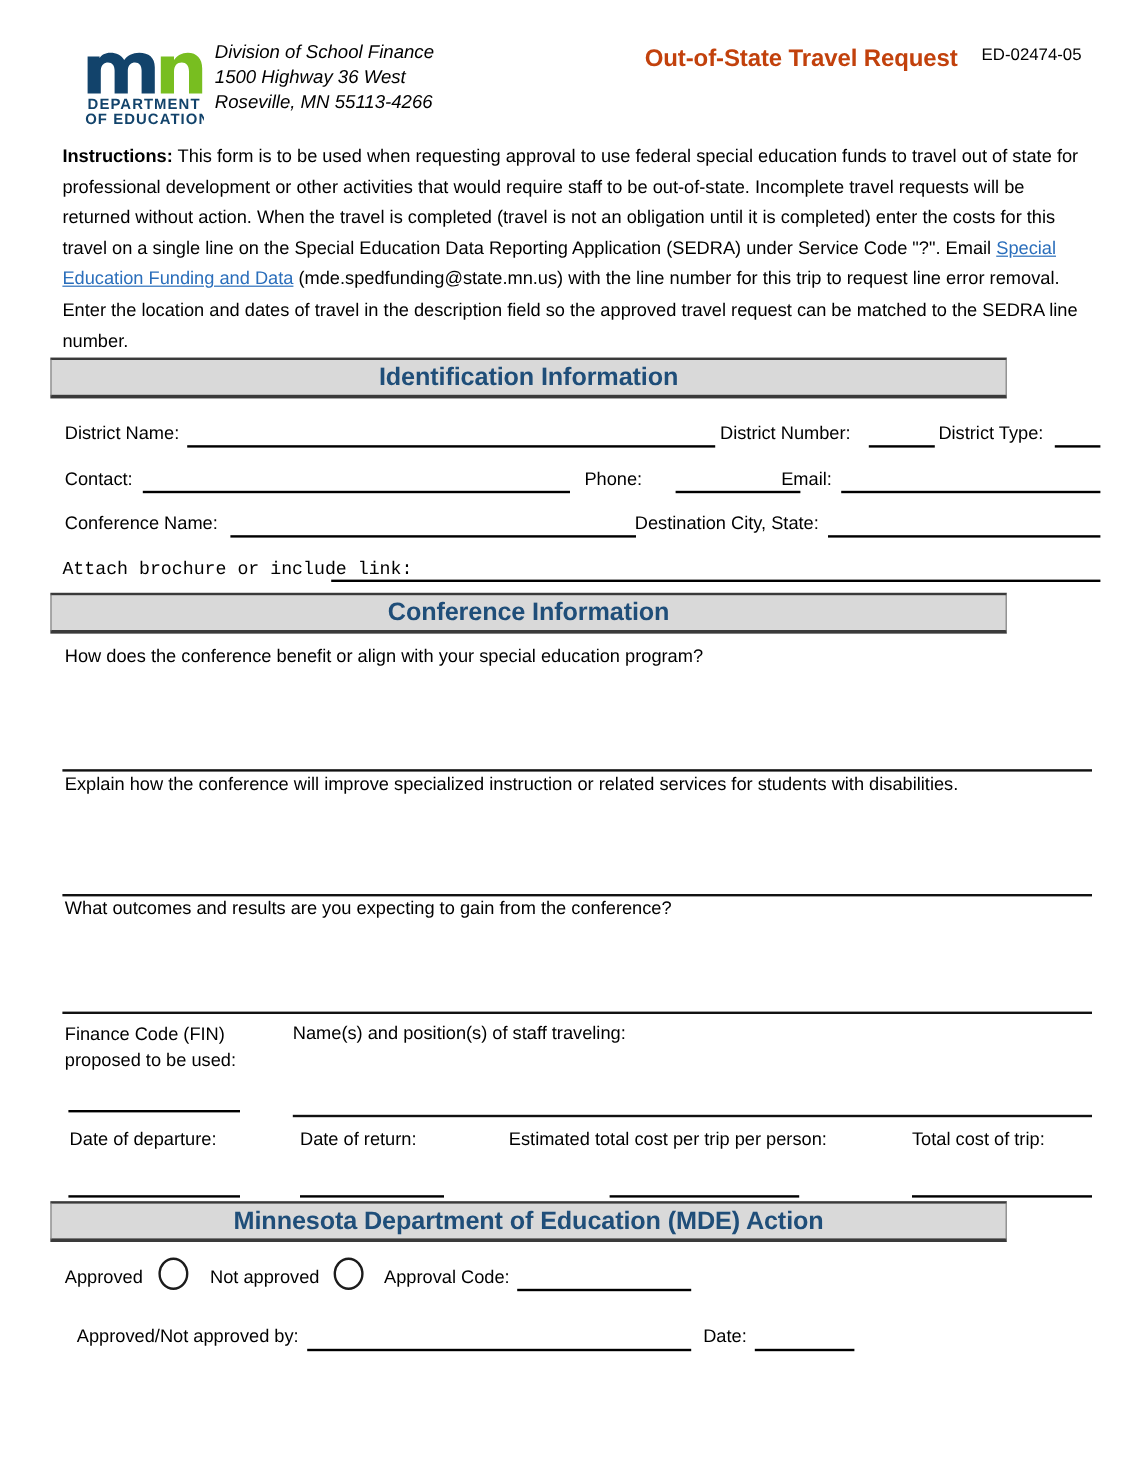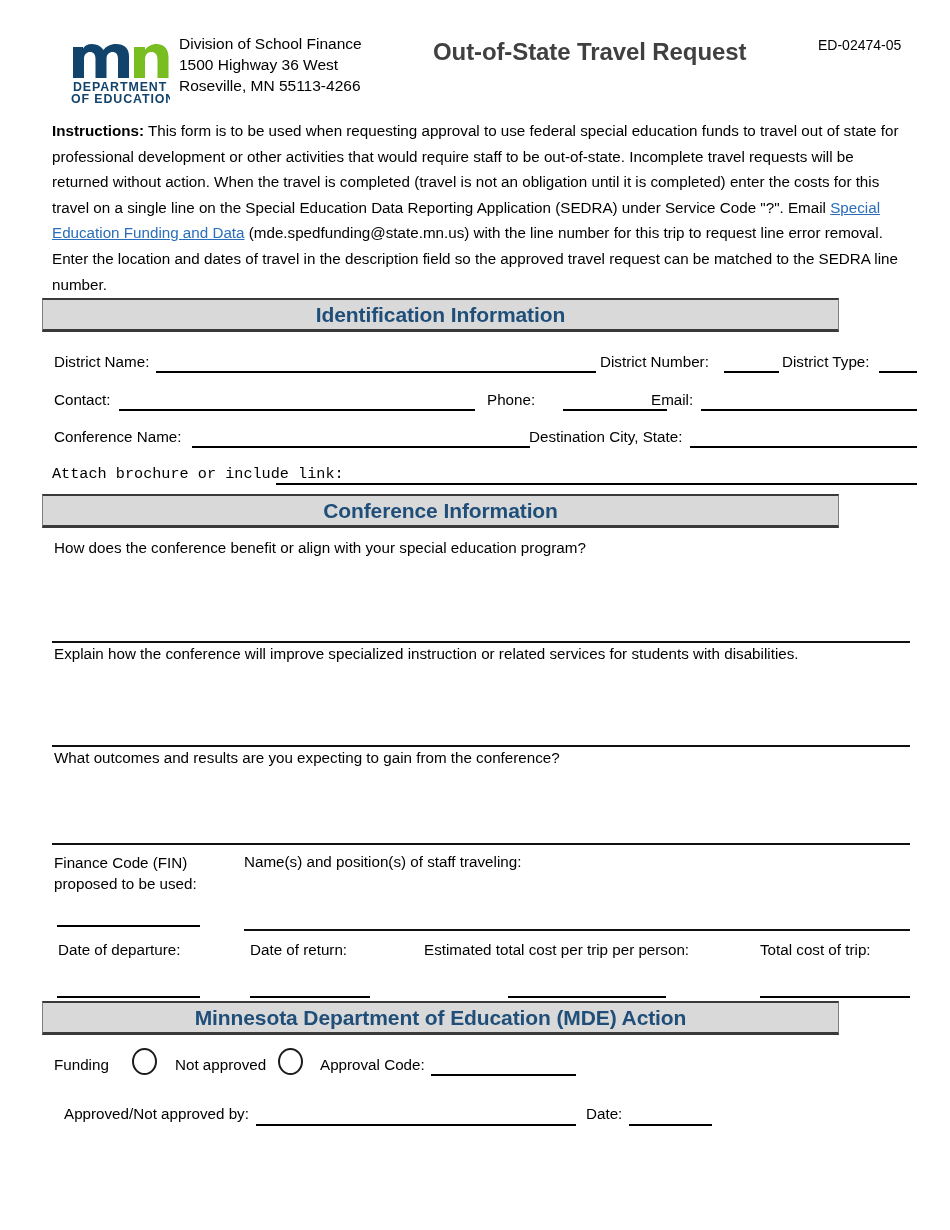--- a/index.html
+++ b/index.html
@@ -37,29 +37,30 @@
   }
   .logo svg { display: block; }
 
   .agency-address {
     position: absolute;
     left: 179px; top: 33px;
     font-size: 15.5px;
     line-height: 21px;
     color: #000;
     white-space: pre;
+    font-style: italic;
   }
   .doc-title {
     position: absolute;
     left: 433px; top: 38px;
     width: 365px;
-    text-align: left;
-    font-size: 24px;
+    text-align: right;
+    font-size: 20px;
     font-weight: bold;
-    color: #404040;
+    color: #c2410c;
     letter-spacing: -0.1px;
   }
   .doc-code {
     position: absolute;
     left: 818px; top: 37px;
     font-size: 14px;
     color: #000;
   }
 
   
@@ -230,21 +231,21 @@
   <div class="rule" style="left:250px; top:996px; width:120px;"></div>
 
   <div class="lbl" style="left:424px; top:940px;">Estimated total cost per trip per person:</div>
   <div class="rule" style="left:508px; top:996px; width:158px;"></div>
 
   <div class="lbl" style="left:760px; top:940px;">Total cost of trip:</div>
   <div class="rule" style="left:760px; top:996px; width:150px;"></div>
 
   <div class="section-bar" style="top:1001px;">Minnesota Department of Education (MDE) Action</div>
 
-  <div class="lbl" style="left:54px; top:1055px;">Funding</div>
+  <div class="lbl" style="left:54px; top:1055px;">Approved</div>
   <div class="radio" style="left:132px; top:1048px;"></div>
 
   <div class="lbl" style="left:175px; top:1055px;">Not approved</div>
   <div class="radio" style="left:278px; top:1048px;"></div>
 
   <div class="lbl" style="left:320px; top:1055px;">Approval Code:</div>
   <div class="rule" style="left:431px; top:1074px; width:145px;"></div>
 
   <div class="lbl" style="left:64px; top:1104px;">Approved/Not approved by:</div>
   <div class="rule" style="left:256px; top:1124px; width:320px;"></div>

